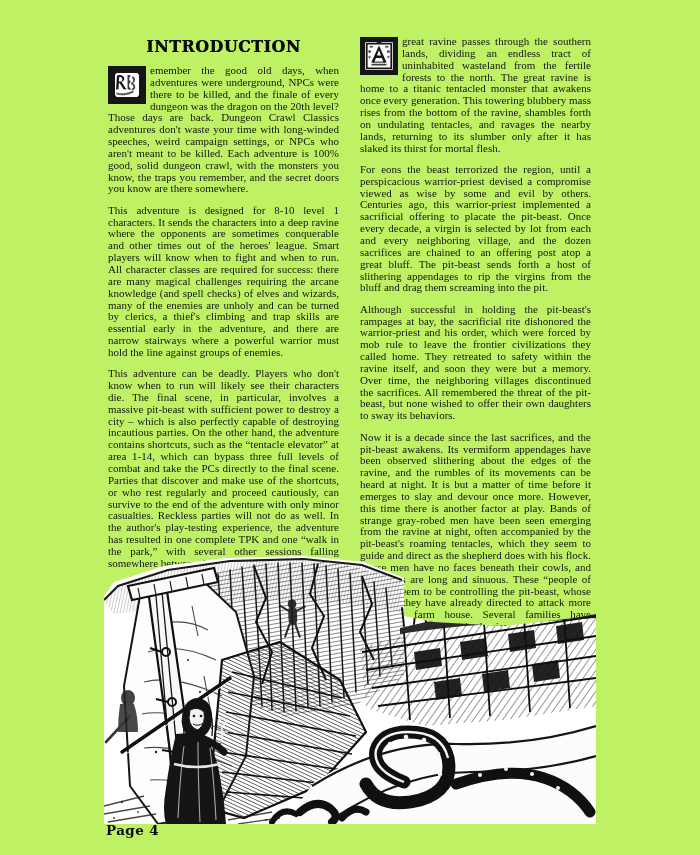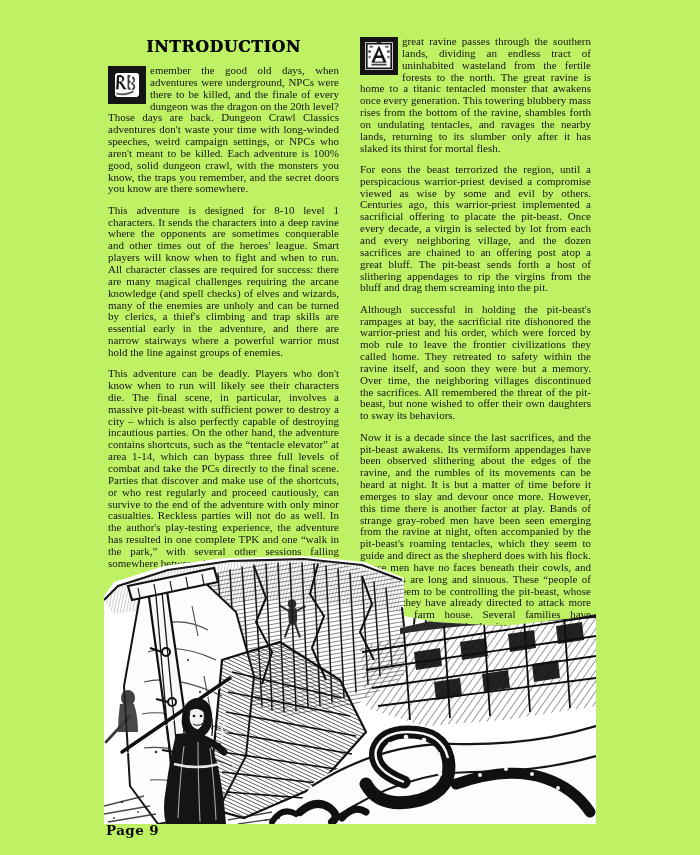--- a/index.html
+++ b/index.html
@@ -397,15 +397,15 @@
           <circle cx="18" cy="246" r="1.2"></circle>
             <circle cx="34" cy="256" r="1"></circle>
             <circle cx="10" cy="262" r="1.1"></circle>
           <circle cx="150" cy="258" r="1.1"></circle>
             <circle cx="162" cy="264" r="1"></circle>
         </g>
       </g>
     </svg>
   </div>
 
-  <div class="page-number">Page 9</div>
+  <div class="page-number">Page 4</div>
 
 </div>
 
 </body></html>

